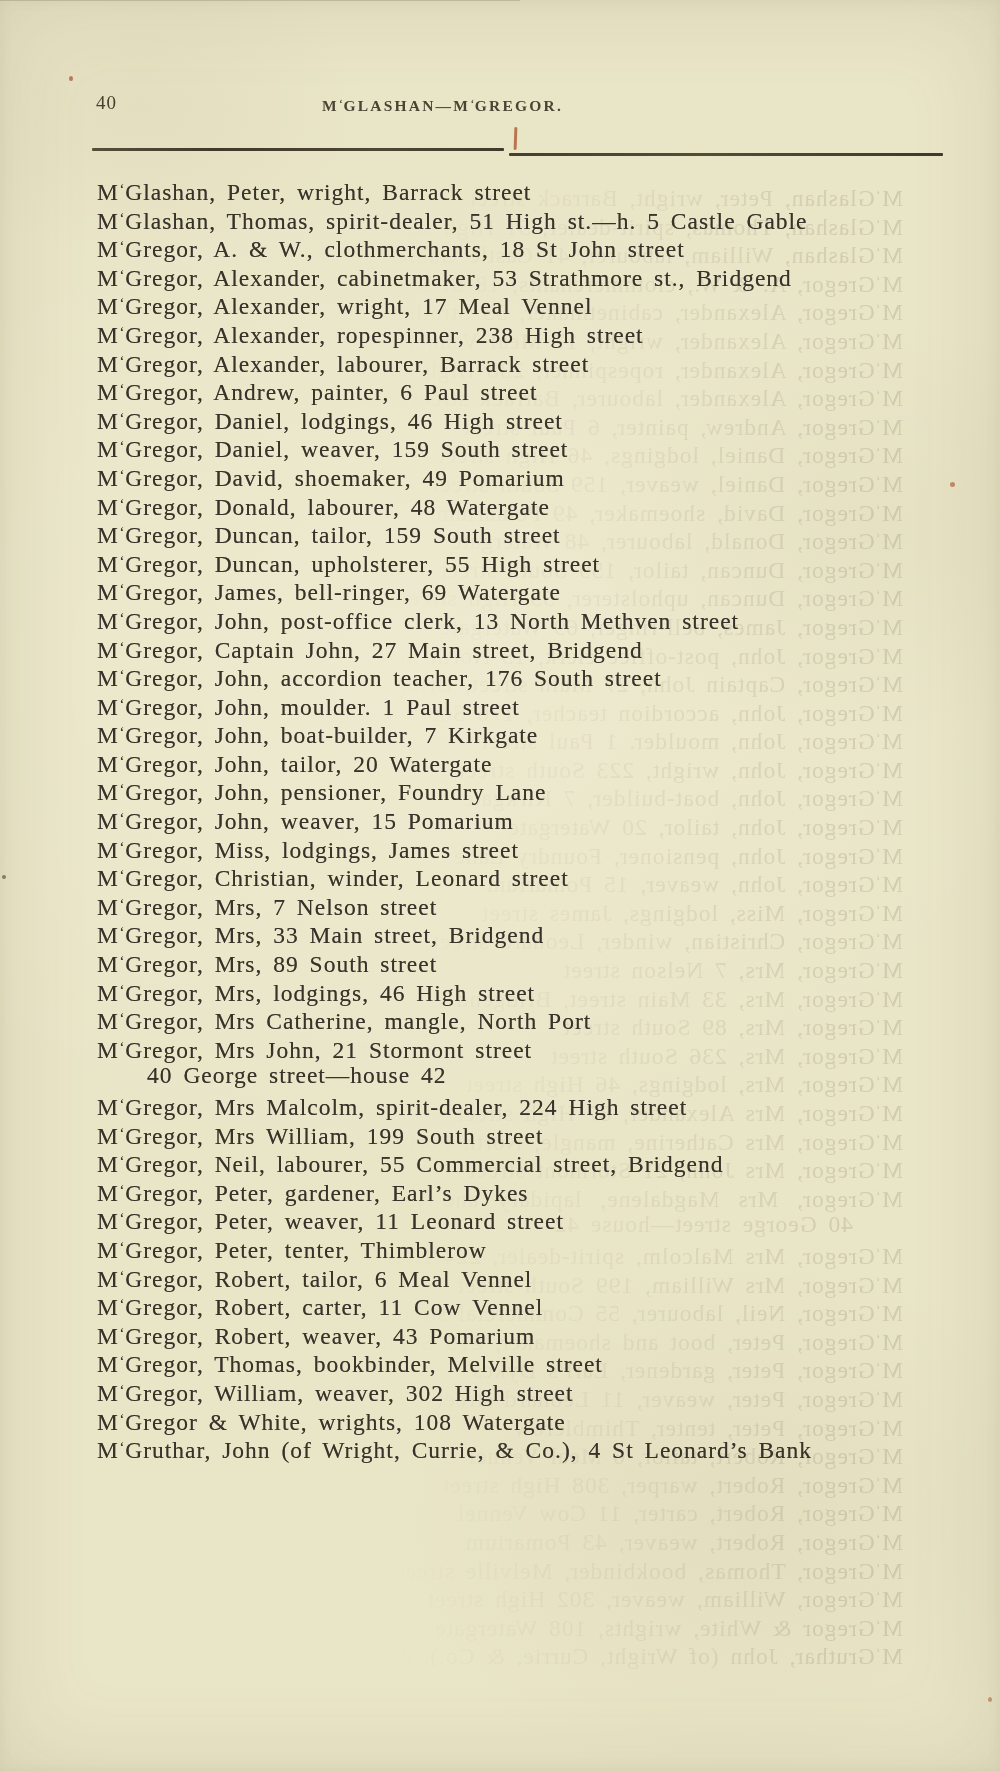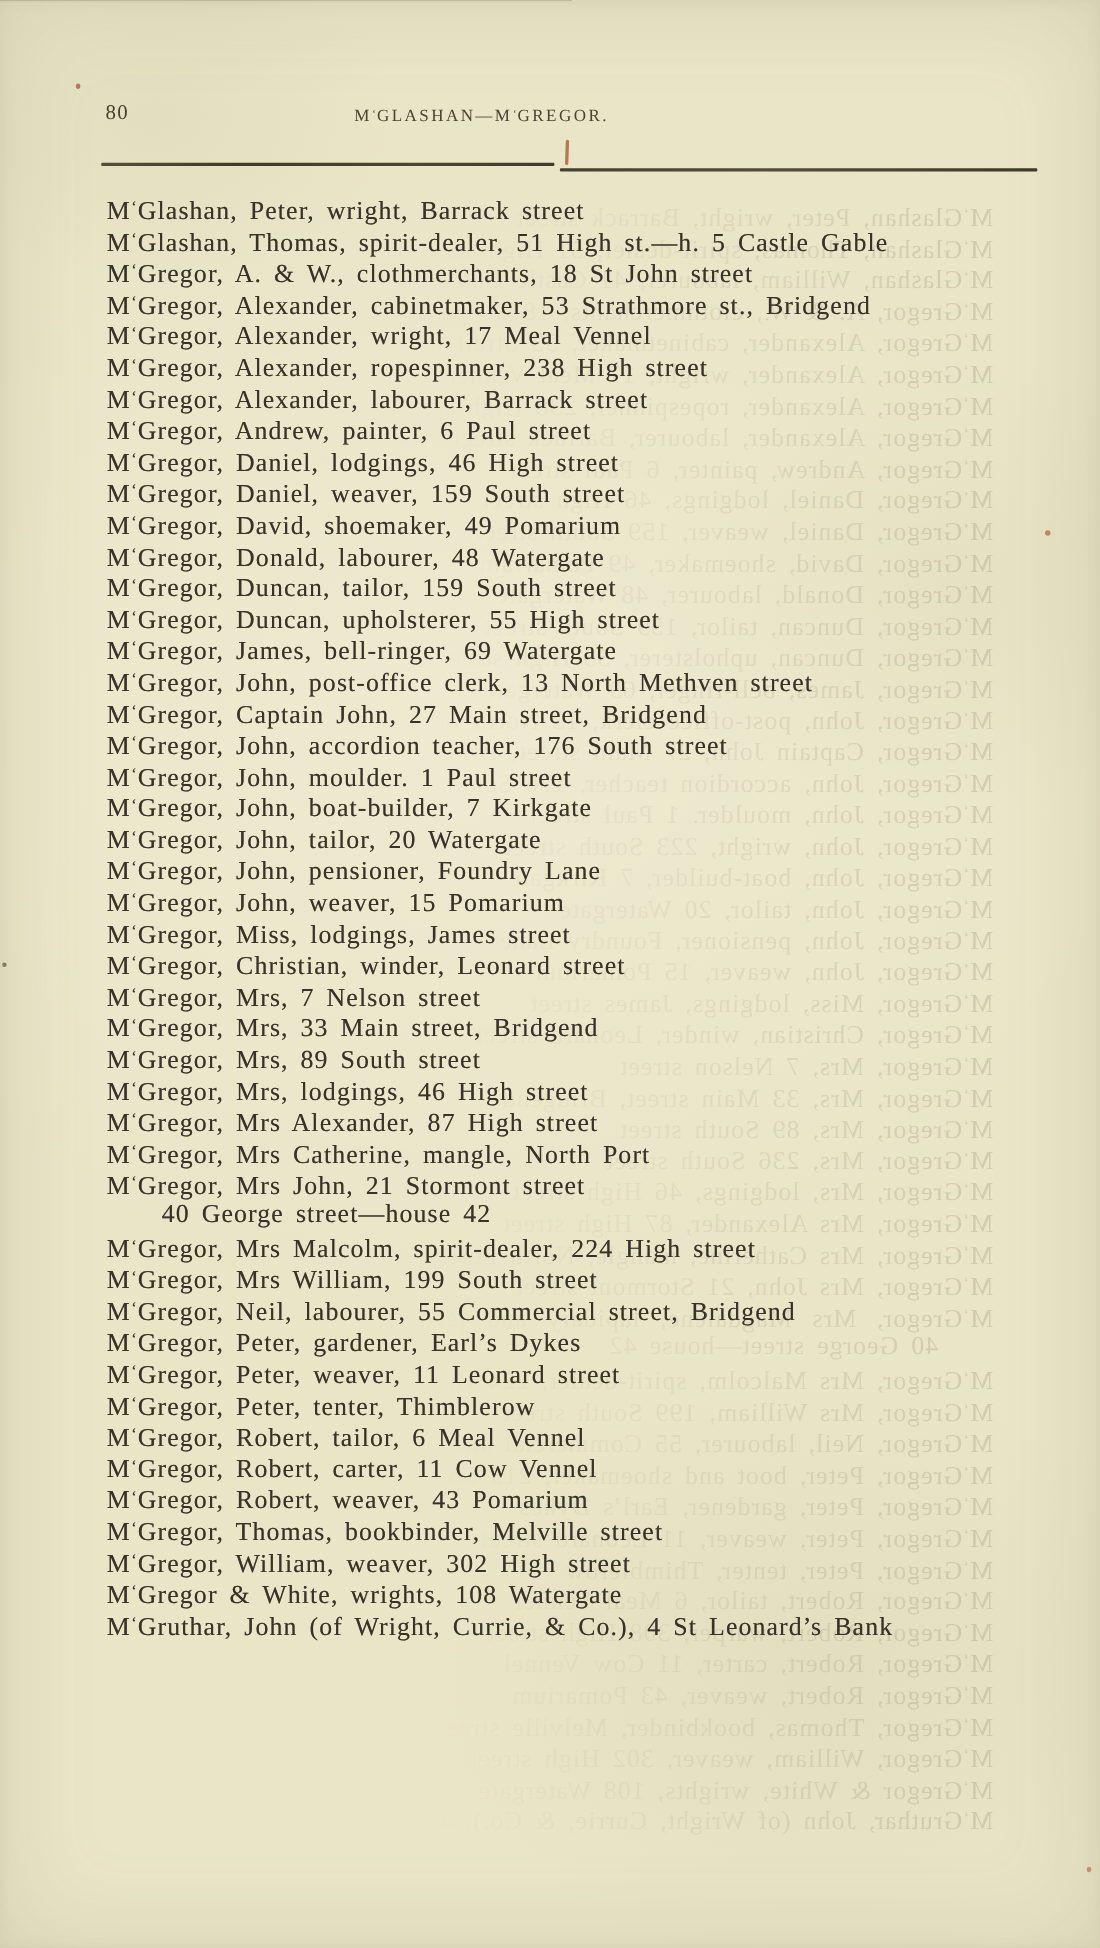--- a/index.html
+++ b/index.html
@@ -19,21 +19,21 @@
     box-shadow: inset 0 0 90px rgba(118,108,66,0.16), inset 0 0 14px rgba(118,108,66,0.08);
   }
 
   
   .page-number {
     position: absolute; left: 96px; top: 92px;
     font-size: 19px; letter-spacing: 1px; color: #45402f;
   }
   .running-head {
     position: absolute; left: 322px; top: 97px; margin: 0;
-    font-size: 15.5px; font-weight: normal;
+    font-size: 15.5px; font-weight: bold;
     letter-spacing: 2.2px; color: #4a4435; white-space: nowrap;
   }
   .rule { position: absolute; border-radius: 1px; }
   .rule-left  { left: 92px;  top: 148px; width: 412px; height: 3px;
                 background: linear-gradient(to right, #554e3a, #403a2b 30%, #4c4634 70%, #3f3a2c); }
   .rule-right { left: 509px; top: 153px; width: 434px; height: 3px;
                 background: linear-gradient(to right, #453f30, #524c39 45%, #3e392b); }
   .rule-echo  { left: 140px; top: 159px; width: 520px; height: 1px;
                 background: rgba(90,84,58,0.22); }
   .red-tick {
@@ -134,21 +134,21 @@
           <div class="line">M<span class="tc">‘</span>Gregor, Robert, weaver, 43 Pomarium</div>
           <div class="line">M<span class="tc">‘</span>Gregor, Thomas, bookbinder, Melville street</div>
           <div class="line">M<span class="tc">‘</span>Gregor, William, weaver, 302 High street</div>
           <div class="line">M<span class="tc">‘</span>Gregor &amp; White, wrights, 108 Watergate</div>
           <div class="line">M<span class="tc">‘</span>Gruthar, John (of Wright, Currie, &amp; Co.), 4 St Leonard’s Bank</div>
         </div>
     </div>
   </div>
 
   <header>
-    <span class="page-number">80</span>
+    <span class="page-number">40</span>
     <h1 class="running-head fmt">M<span class="tc">‘</span>GLASHAN—M<span class="tc">‘</span>GREGOR.</h1>
   </header>
 
   <div class="rule rule-left"></div>
   <div class="rule rule-right"></div>
   <div class="rule-echo"></div>
   <div class="red-tick"></div>
 
   <main class="entries" id="entry-list">
       <div class="line">M<span class="tc">‘</span>Glashan, Peter, wright, Barrack street</div>
@@ -173,21 +173,20 @@
       <div class="line">M<span class="tc">‘</span>Gregor, John, boat-builder, 7 Kirkgate</div>
       <div class="line">M<span class="tc">‘</span>Gregor, John, tailor, 20 Watergate</div>
       <div class="line">M<span class="tc">‘</span>Gregor, John, pensioner, Foundry Lane</div>
       <div class="line">M<span class="tc">‘</span>Gregor, John, weaver, 15 Pomarium</div>
       <div class="line">M<span class="tc">‘</span>Gregor, Miss, lodgings, James street</div>
       <div class="line">M<span class="tc">‘</span>Gregor, Christian, winder, Leonard street</div>
       <div class="line">M<span class="tc">‘</span>Gregor, Mrs, 7 Nelson street</div>
       <div class="line">M<span class="tc">‘</span>Gregor, Mrs, 33 Main street, Bridgend</div>
       <div class="line">M<span class="tc">‘</span>Gregor, Mrs, 89 South street</div>
       <div class="line">M<span class="tc">‘</span>Gregor, Mrs, lodgings, 46 High street</div>
-      <div class="line">M<span class="tc">‘</span>Gregor, Mrs Alexander, 87 High street</div>
       <div class="line">M<span class="tc">‘</span>Gregor, Mrs Catherine, mangle, North Port</div>
       <div class="line">M<span class="tc">‘</span>Gregor, Mrs John, 21 Stormont street</div>
       <div class="line indent">40 George street—house 42</div>
       <div class="line">M<span class="tc">‘</span>Gregor, Mrs Malcolm, spirit-dealer, 224 High street</div>
       <div class="line">M<span class="tc">‘</span>Gregor, Mrs William, 199 South street</div>
       <div class="line">M<span class="tc">‘</span>Gregor, Neil, labourer, 55 Commercial street, Bridgend</div>
       <div class="line">M<span class="tc">‘</span>Gregor, Peter, gardener, Earl’s Dykes</div>
       <div class="line">M<span class="tc">‘</span>Gregor, Peter, weaver, 11 Leonard street</div>
       <div class="line">M<span class="tc">‘</span>Gregor, Peter, tenter, Thimblerow</div>
       <div class="line">M<span class="tc">‘</span>Gregor, Robert, tailor, 6 Meal Vennel</div>

